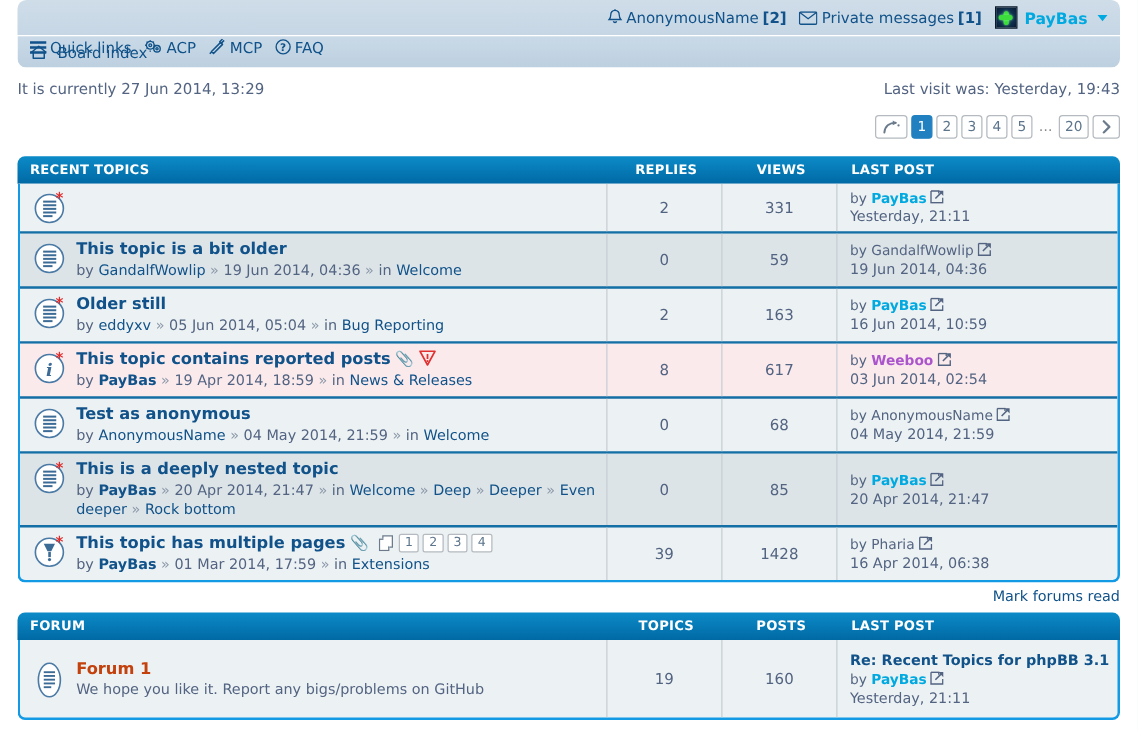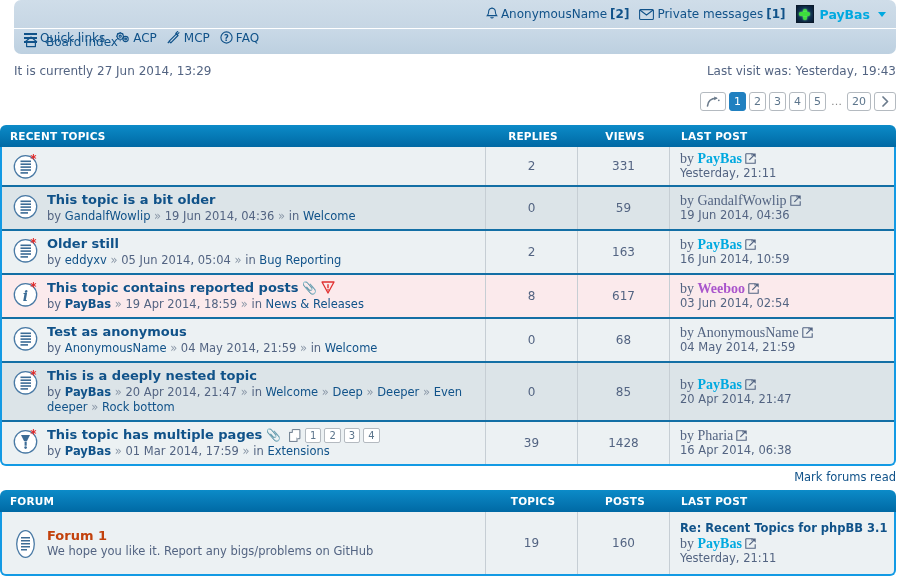--- a/index.html
+++ b/index.html
@@ -93,21 +93,21 @@
     color: #5c758c;
     font-size: 11px;
     display: inline-flex; align-items: center; justify-content: center;
     padding: 0 4px;
   }
   .pg-btn.active { background: #2080c0; border-color: #2080c0; color: #ffffff; }
   .pg-ellipsis { color: #888; padding: 0 2px; font-size: 11px; }
   .pg-icon-btn { width: 26px; }
 
   
-  .forumblock { margin: 14px 14px 0 0; border-radius: 16px; }
+  .forumblock { margin: 14px 14px 0 14px; border-radius: 16px; }
   .fb-header {
     background: #0076b1;
     background: linear-gradient(to bottom, #0c8bc8 0%, #0069a4 100%);
     color: #ffffff;
     height: 22px;
     display: flex; align-items: center;
     border-radius: 6px 6px 0 0;
     font-size: 10.5px;
     letter-spacing: .2px;
     font-weight: bold;
@@ -147,21 +147,21 @@
 
   
   .ticon { width: 27px; height: 27px; flex: none; position: relative; margin-top: 1px;}
   .ticon svg { display: block; }
 
   .mini-pg { display: inline-flex; align-items: center; gap: 3px; margin-left: 8px; vertical-align: middle; }
   .mini-pg .pgnum { border: 1px solid #b4bac0; background: #fff; border-radius: 2px;
       color: #5c758c; font-size: 10px; padding: 0px 4px; line-height: 13px; }
 
   .attach-icon { color: #536482; font-size: 12px; }
-  .lastpost-author { font-size: 14px; font-family: Liberation Serif, serif; }
+  .lastpost-author { font-size: 11px; }
   .lastpost-time { font-size: 11.5px; color: #536482; }
 
   
   #markread-row { margin: 4px 14px 0 14px; text-align: right; }
   #markread-row a { color: #105289; font-size: 11.5px; margin-top: 16px; }
 
   .forum-title { color: #c2410c; font-weight: bold; font-size: 13px; line-height: 16px; }
   .forum-desc { font-size: 11.5px; color: #536482; line-height: 15px; }
   .lastpost-title { color: #105289; font-weight: bold; font-size: 11.5px; }
 </style>

